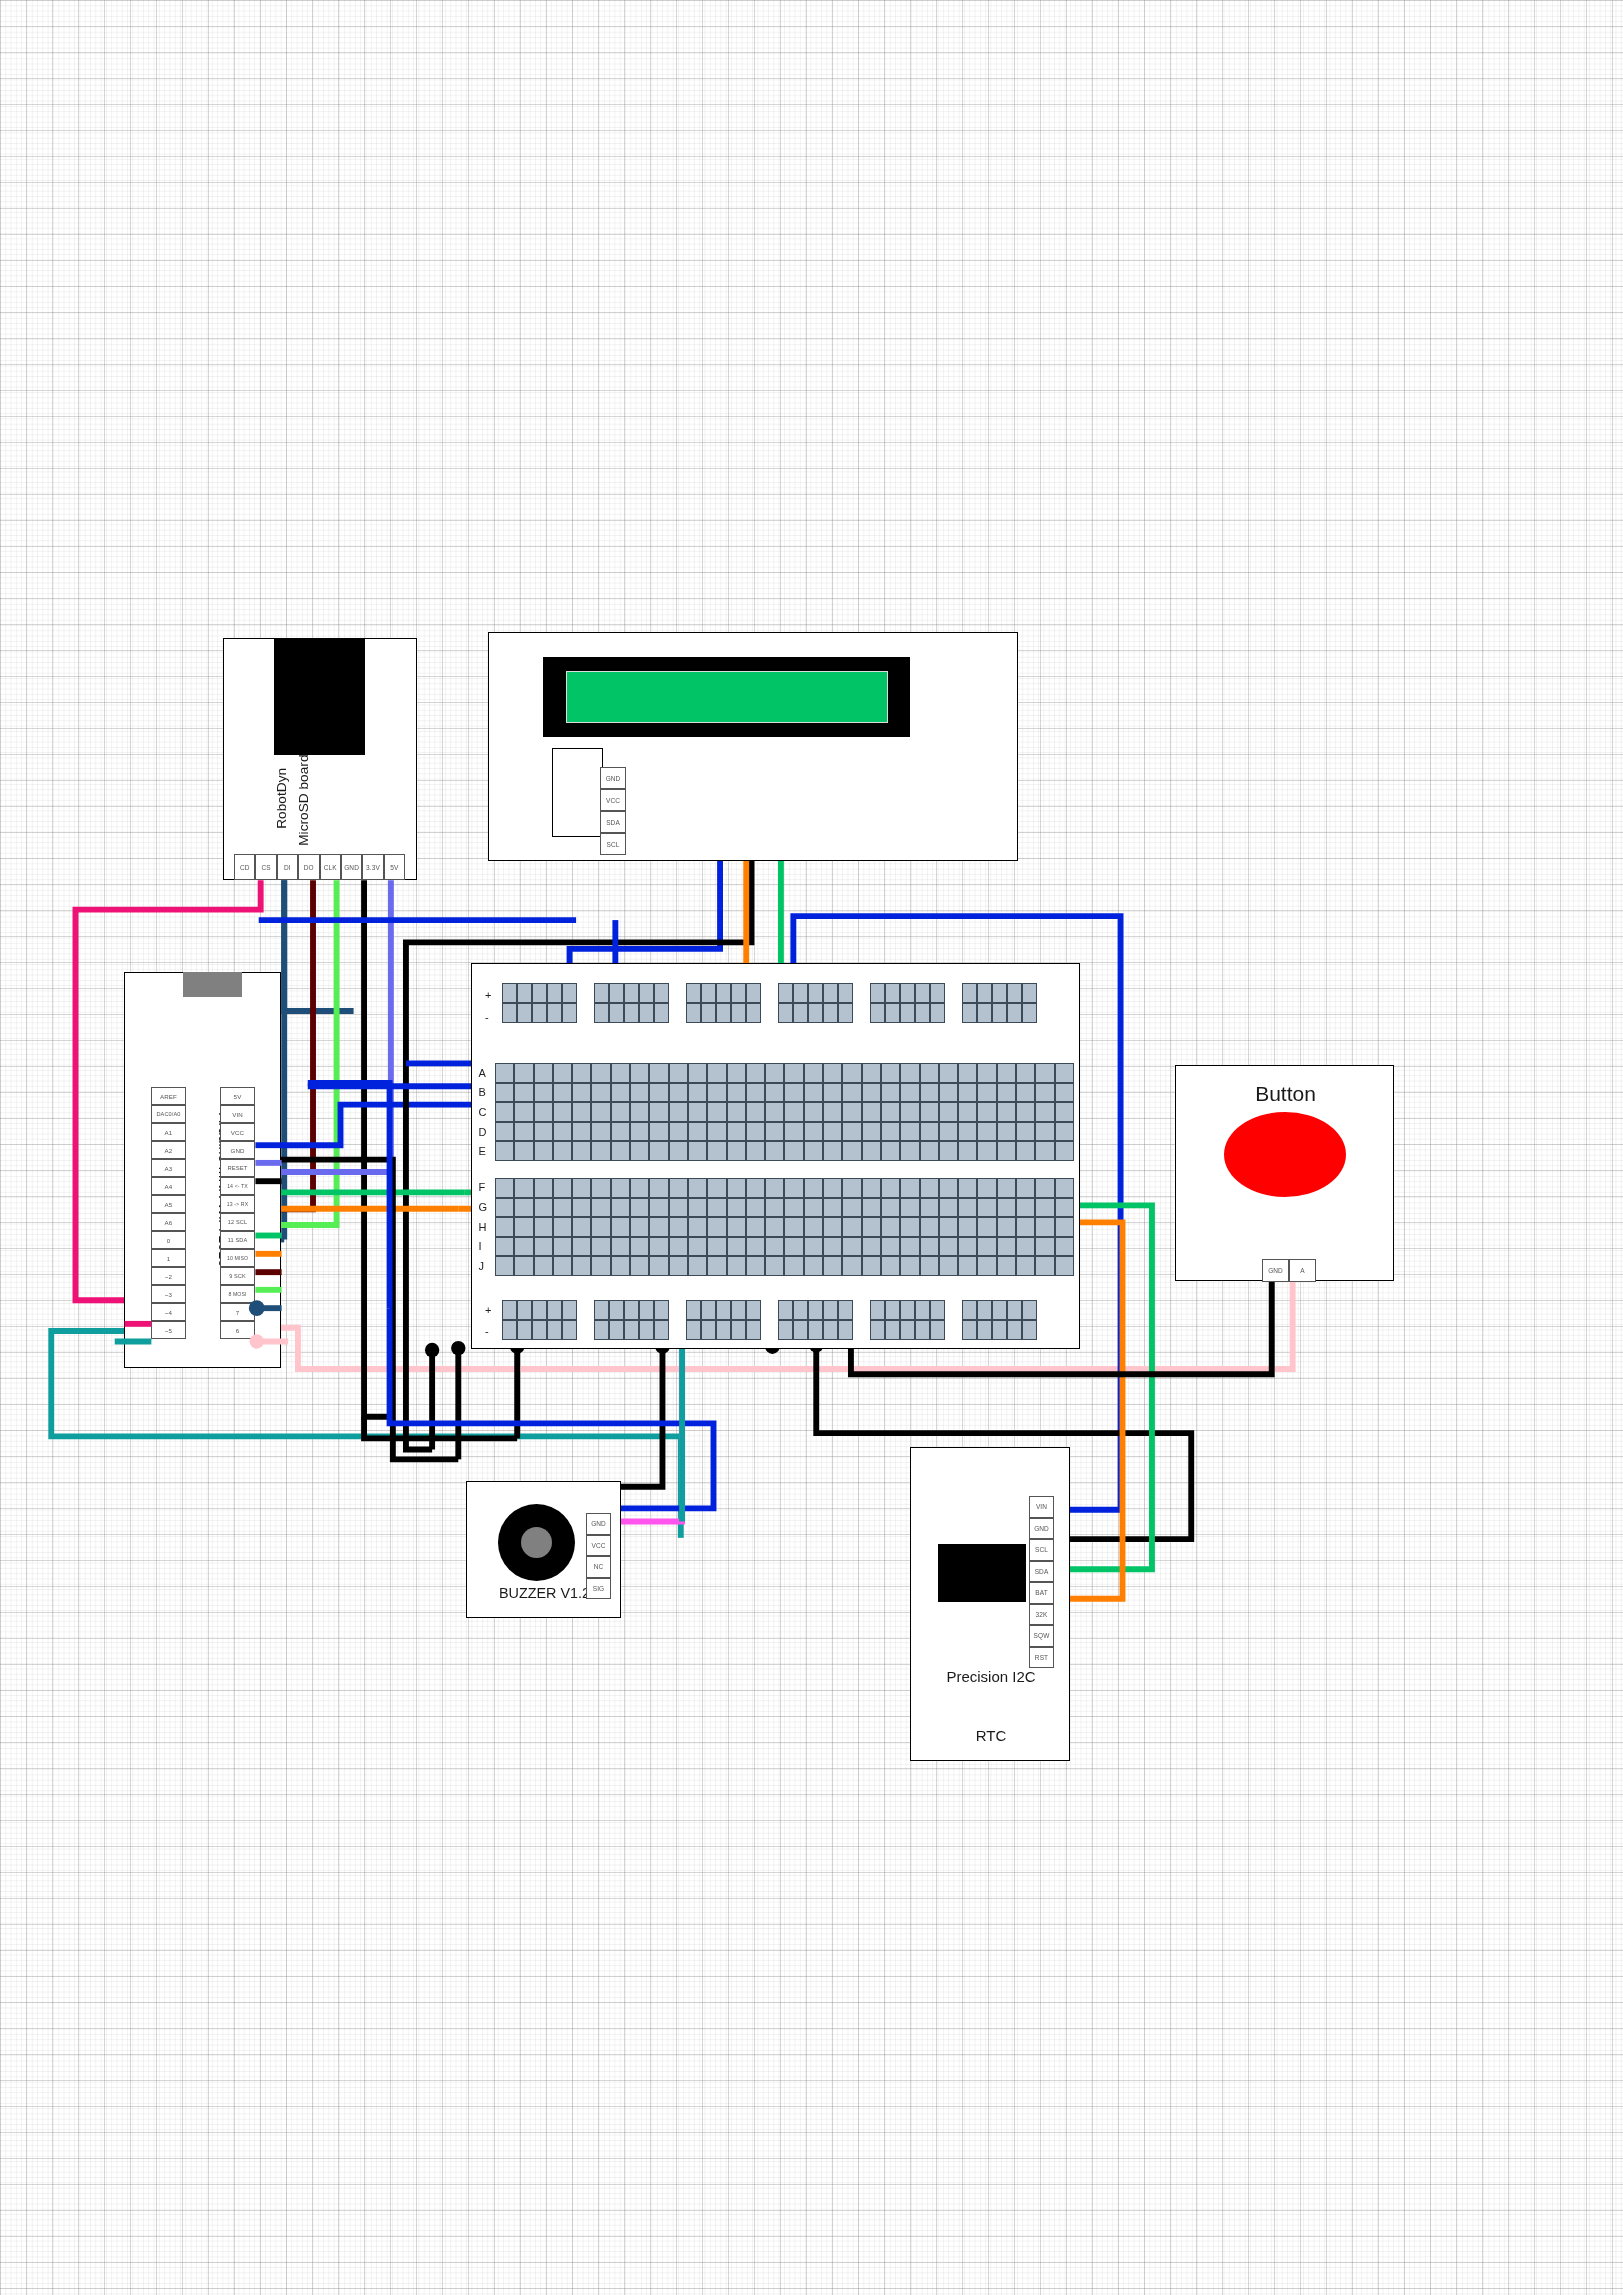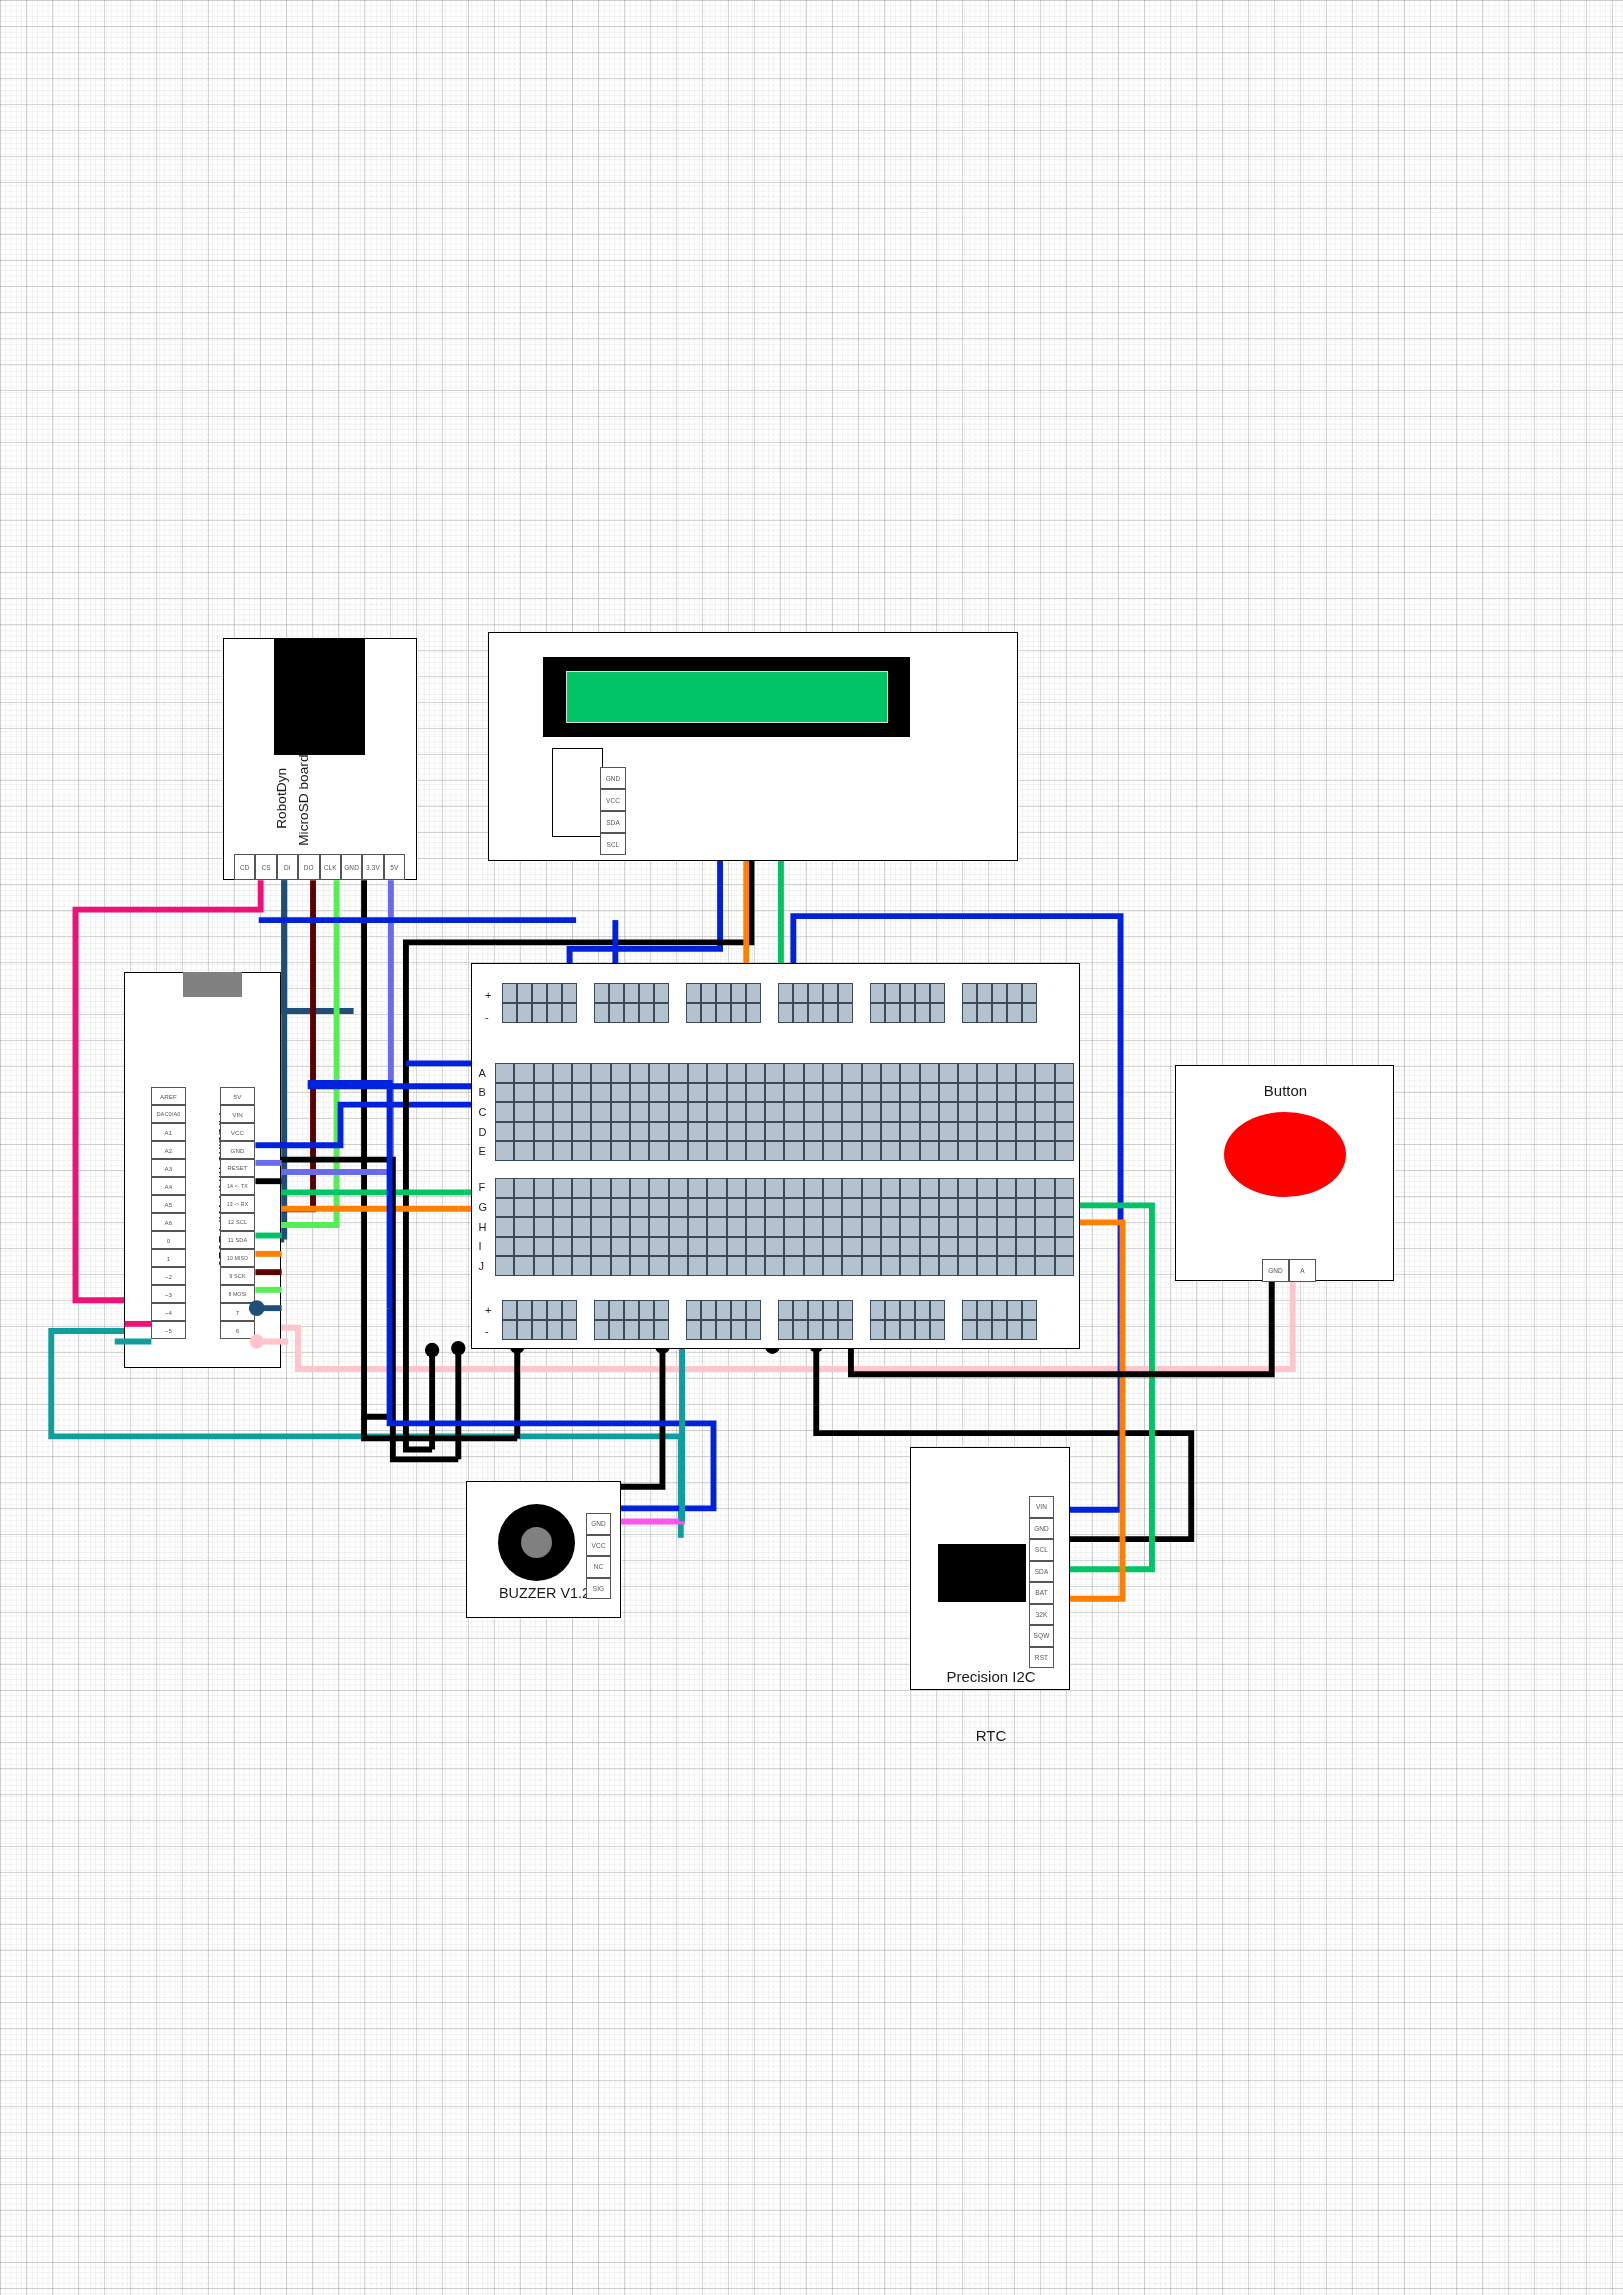--- a/index.html
+++ b/index.html
@@ -724,41 +724,41 @@
       <span class="hole" style="width:15px;height:20px;"></span>
         <span class="hole" style="width:15px;height:20px;"></span>
         <span class="hole" style="width:15px;height:20px;"></span>
         <span class="hole" style="width:15px;height:20px;"></span>
         <span class="hole" style="width:15px;height:20px;"></span>
     </div>
   </div>
 </div>
 
 <div class="part" style="left:1175px;top:1065px;width:219px;height:216px;">
-  <div class="part-label" style="left:0;top:15.7px;width:219px;text-align:center;font-size:15px;">Button</div>
+  <div class="part-label" style="left:0;top:15.7px;width:219px;text-align:center;font-size:21px;">Button</div>
   <div class="redbtn" style="left:48px;top:46px;width:122px;height:85px;border-radius:50%;"></div>
 </div>
 <div class="hdr horz" style="left:1262px;top:1259px;width:54px;height:23px;">
   <div class="pin" style="width:27px;height:23px;font-size:6.5px;">GND</div>
   <div class="pin" style="width:27px;height:23px;font-size:6.5px;">A</div>
 </div>
 
 <div class="part" style="left:466px;top:1481px;width:155px;height:137px;">
   <div class="buz-outer" style="left:31px;top:21.6px;width:77px;height:77px;"></div>
   <div class="buz-inner" style="left:54px;top:45px;width:31px;height:31px;"></div>
   <div class="part-label" style="left:0;top:103px;width:155px;text-align:center;font-size:14.4px;">BUZZER V1.2</div>
 </div>
 <div class="hdr vert" style="left:586px;top:1513px;width:25px;height:86px;">
   <div class="pin" style="width:25px;height:21.6px;font-size:6.5px;">GND</div>
   <div class="pin" style="width:25px;height:21.6px;font-size:6.5px;">VCC</div>
   <div class="pin" style="width:25px;height:21.6px;font-size:6.5px;">NC</div>
   <div class="pin" style="width:25px;height:21.6px;font-size:6.5px;">SIG</div>
 </div>
 
-<div class="part" style="left:910px;top:1447px;width:160px;height:243px;">
+<div class="part" style="left:910px;top:1447px;width:160px;height:314px;">
   <div class="blackchip" style="left:27px;top:96px;width:88px;height:58px;"></div>
   <div class="part-label" style="left:0;top:180px;width:160px;text-align:center;font-size:15px;line-height:1.3;">
     <div>Precision I2C</div>
     <div>RTC</div>
   </div>
 </div>
 <div class="hdr vert" style="left:1029px;top:1496px;width:25px;height:172px;">
   <div class="pin" style="width:25px;height:21.5px;font-size:6.5px;">VIN</div>
   <div class="pin" style="width:25px;height:21.5px;font-size:6.5px;">GND</div>
   <div class="pin" style="width:25px;height:21.5px;font-size:6.5px;">SCL</div>

